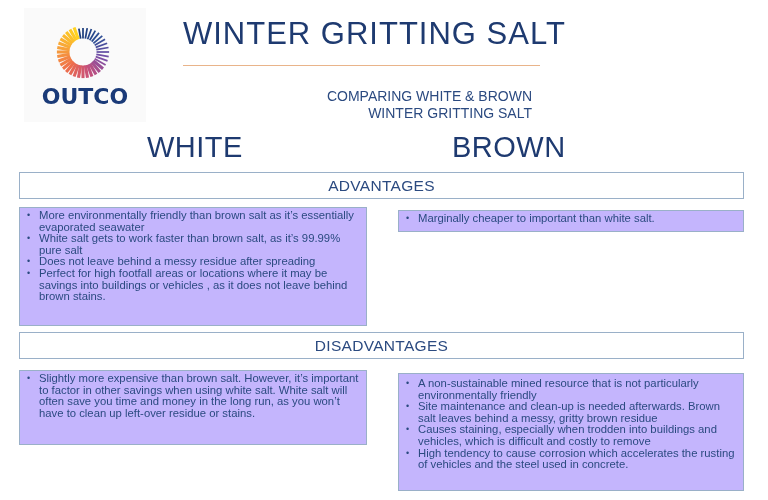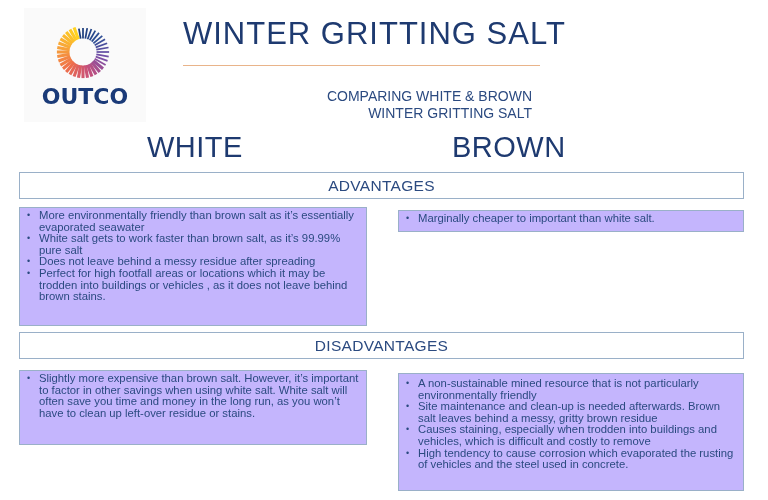--- a/index.html
+++ b/index.html
@@ -112,35 +112,35 @@
 
 <div class="abs col-head col-white">WHITE</div>
 <div class="abs col-head col-brown">BROWN</div>
 
 <div class="abs band band-adv">ADVANTAGES</div>
 <div class="abs box box-wa">
   <ul>
     <li>More environmentally friendly than brown salt as it’s essentially evaporated seawater</li>
     <li>White salt gets to work faster than brown salt, as it’s 99.99% pure salt</li>
     <li>Does not leave behind a messy residue after spreading</li>
-    <li>Perfect for high footfall areas or locations which it may be trodden into buildings or vehicles , as it does not leave behind brown stains.</li>
+    <li>Perfect for high footfall areas or locations where it may be savings into buildings or vehicles , as it does not leave behind brown stains.</li>
   </ul>
 </div>
 <div class="abs box box-ba">
   <ul>
     <li>Marginally cheaper to important than white salt.</li>
   </ul>
 </div>
 
 <div class="abs band band-dis">DISADVANTAGES</div>
 <div class="abs box box-wd">
   <ul>
     <li>Slightly more expensive than brown salt. However, it’s important to factor in other savings when using white salt. White salt will often save you time and money in the long run, as you won’t have to clean up left-over residue or stains.</li>
   </ul>
 </div>
 <div class="abs box box-bd">
   <ul>
     <li>A non-sustainable mined resource that is not particularly environmentally friendly</li>
     <li>Site maintenance and clean-up is needed afterwards. Brown salt leaves behind a messy, gritty brown residue</li>
     <li>Causes staining, especially when trodden into buildings and vehicles, which is difficult and costly to remove</li>
-    <li>High tendency to cause corrosion which evaporated the rusting of vehicles and the steel used in concrete.</li>
+    <li>High tendency to cause corrosion which accelerates the rusting of vehicles and the steel used in concrete.</li>
   </ul>
 </div>
 
 </body></html>

